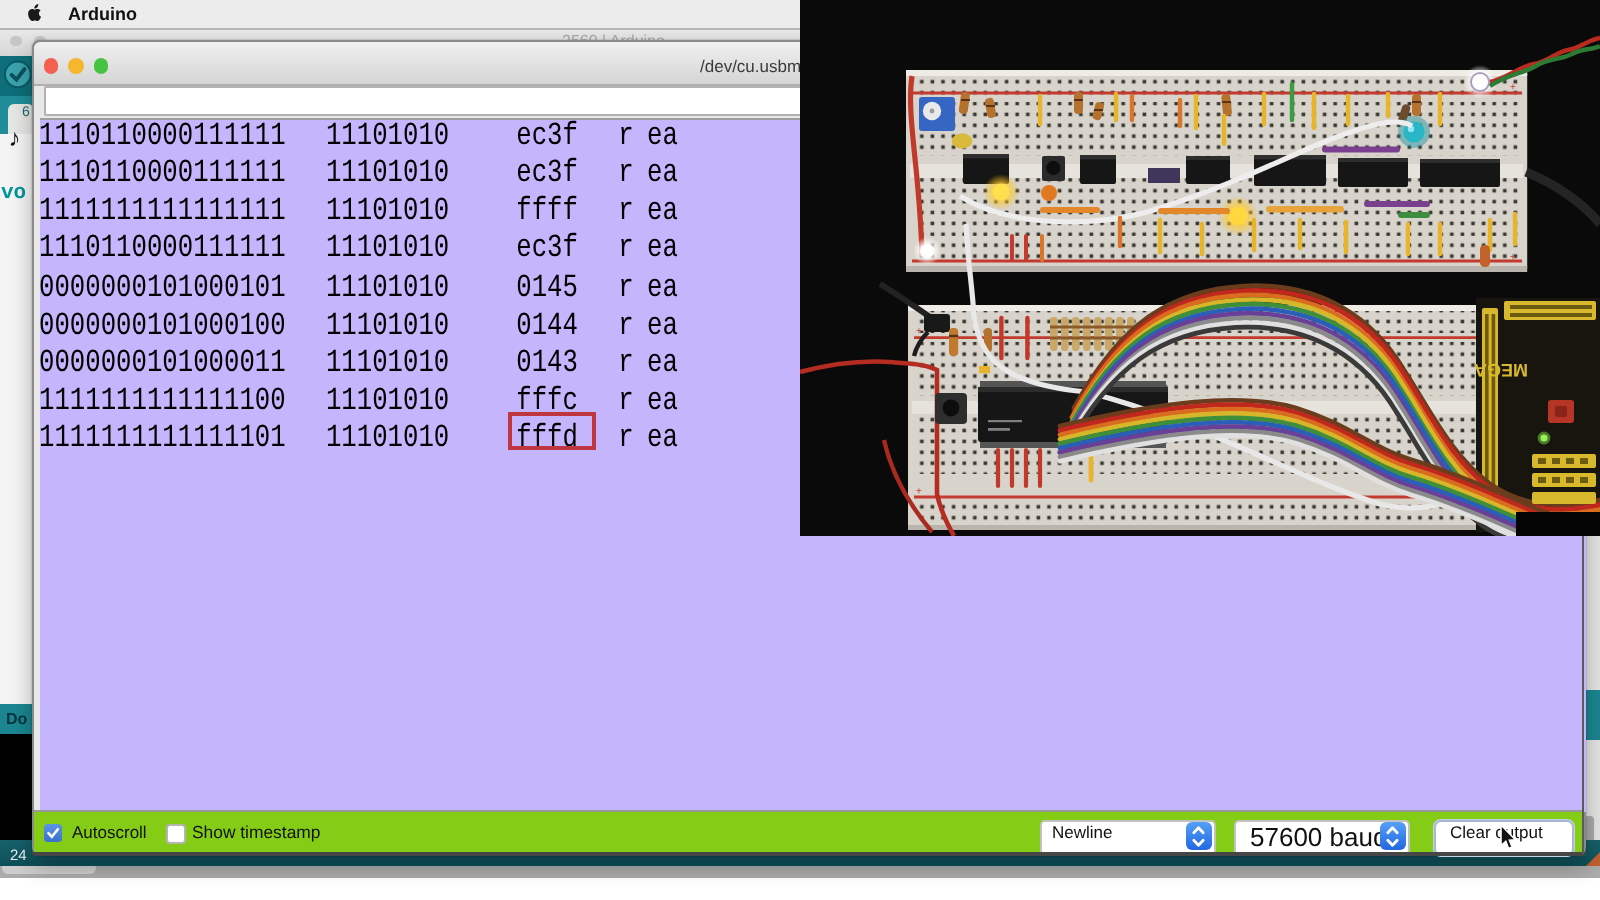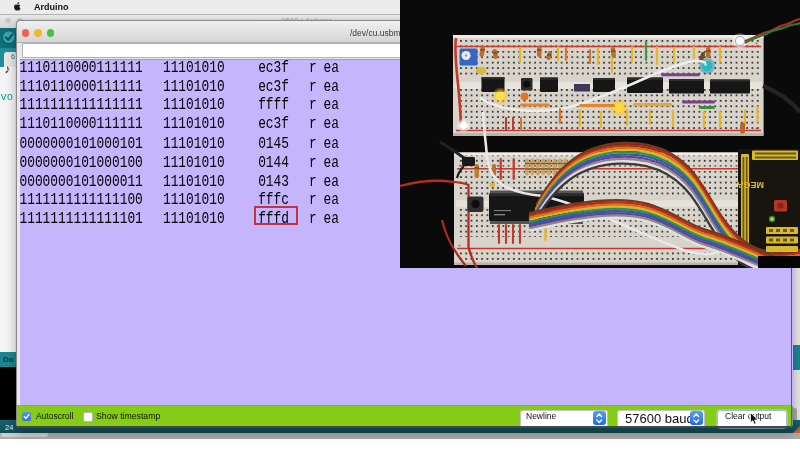--- a/index.html
+++ b/index.html
@@ -26,21 +26,21 @@
 <div class="abs" style="left:0;top:28px;width:17px;height:20px;background:#0e6e79;"></div>
 <svg class="abs" style="left:0;top:28px;" width="17" height="20" viewBox="0 0 17 20">
   <circle cx="8.9" cy="9.2" r="6.4" fill="#3aa3ae" stroke="#0a5a65" stroke-width="1"></circle>
   <path d="M5.8 9.4 L8.2 11.8 L12.2 6.6" fill="none" stroke="#0c525e" stroke-width="2" stroke-linecap="round"></path>
 </svg>
 <div class="abs" style="left:0;top:48px;width:17px;height:19px;background:#1f8d99;"></div>
 <div class="abs" style="left:4px;top:51.5px;width:13px;height:15.5px;background:#e6e6e4;border-radius:3px 3px 0 0;"></div>
 <span class="abs" style="left:11px;top:53px;font-size:7px;color:#1d6a74;">6</span>
 <div class="abs" style="left:0;top:67px;width:17px;height:285px;background:#f4f4f4;"></div>
 <span class="abs" style="left:4.2px;top:61.5px;font-size:12px;color:#111;font-family:'Liberation Sans',sans-serif;">♪</span>
-<span class="abs" style="left:0.5px;top:91px;font-size:10.5px;font-weight:normal;color:#00979c;font-family:'Liberation Mono',monospace;">vo</span>
+<span class="abs" style="left:0.5px;top:91px;font-size:10.5px;font-weight:bold;color:#00979c;font-family:'Liberation Mono',monospace;">vo</span>
 <div class="abs" style="left:0;top:352px;width:17px;height:15px;background:#1b8691;"></div>
 <span class="abs" style="left:3px;top:354.5px;font-size:8px;font-weight:bold;color:#05343c;">Do</span>
 <div class="abs" style="left:0;top:367px;width:17px;height:61px;background:#000;"></div>
 <span class="abs" style="left:16px;top:374px;font-size:12.5px;font-weight:bold;color:#de6a32;font-family:'Liberation Mono',monospace;">av</span>
 
 <div class="abs" style="left:791px;top:268px;width:9px;height:160px;background:#e4e4e4;"></div>
 <div class="abs" style="left:791px;top:345px;width:9px;height:25px;background:#1b8691;"></div>
 <div class="abs" style="left:792px;top:408px;width:4.5px;height:16px;background:#a9a9a9;border-radius:2px;"></div>
 
 <div class="abs" style="left:0;top:428px;width:800px;height:9.5px;background:#ababab;border-top:1px solid #787878;">

